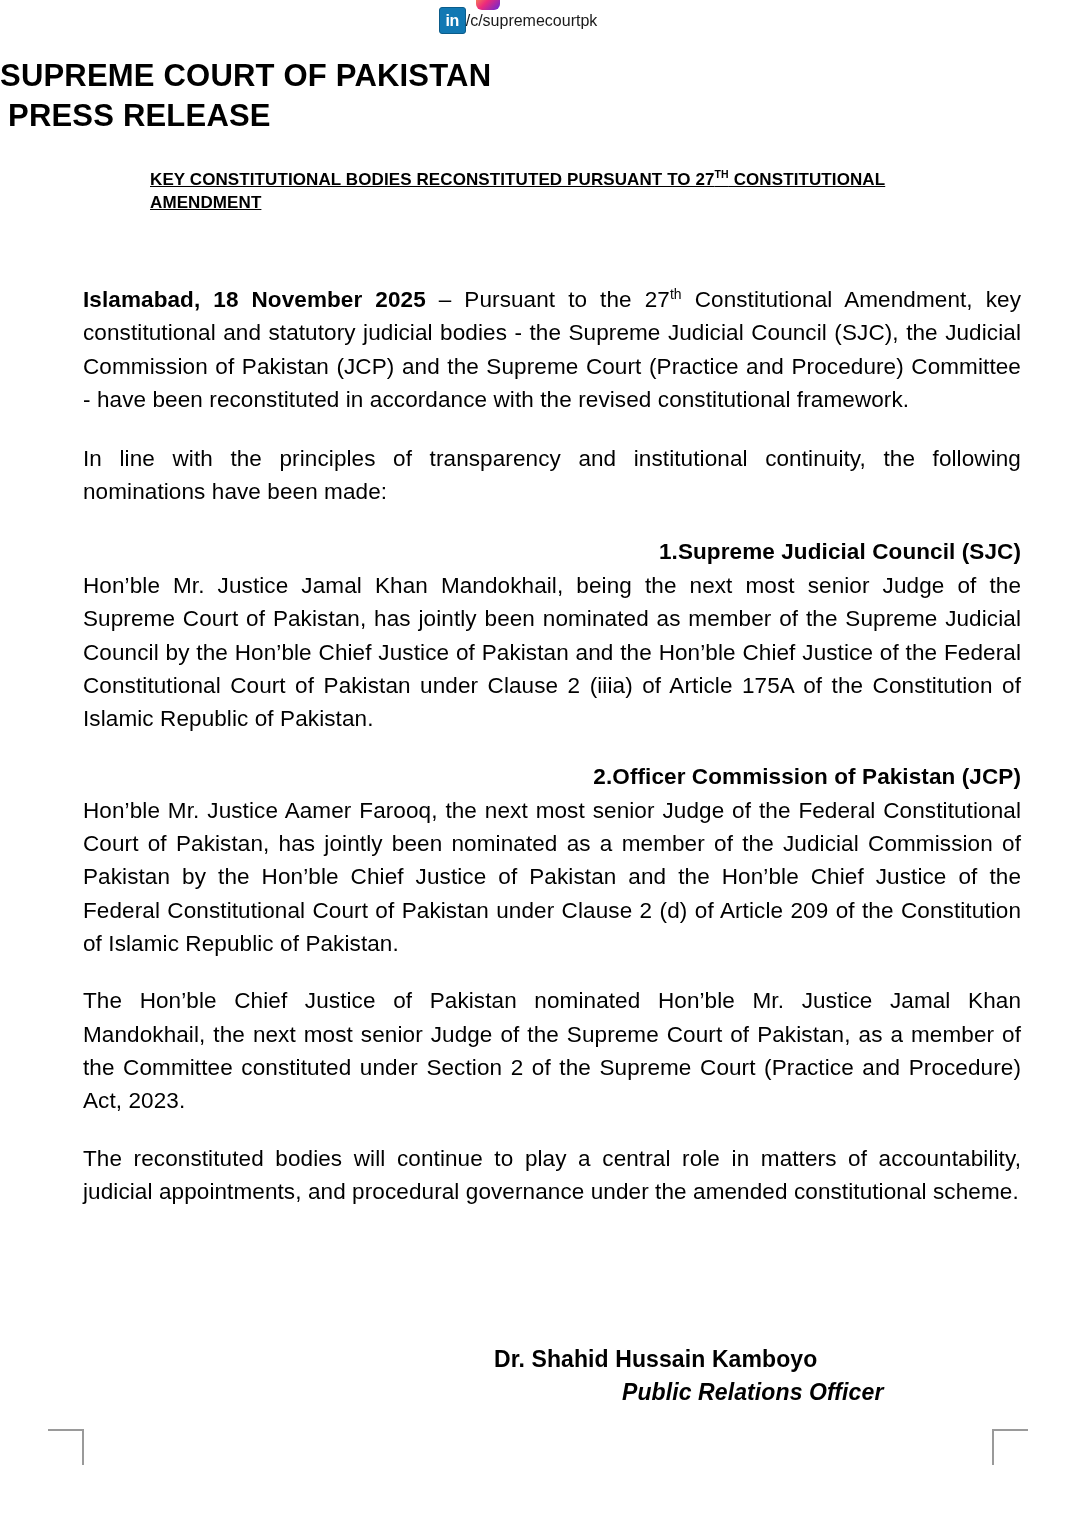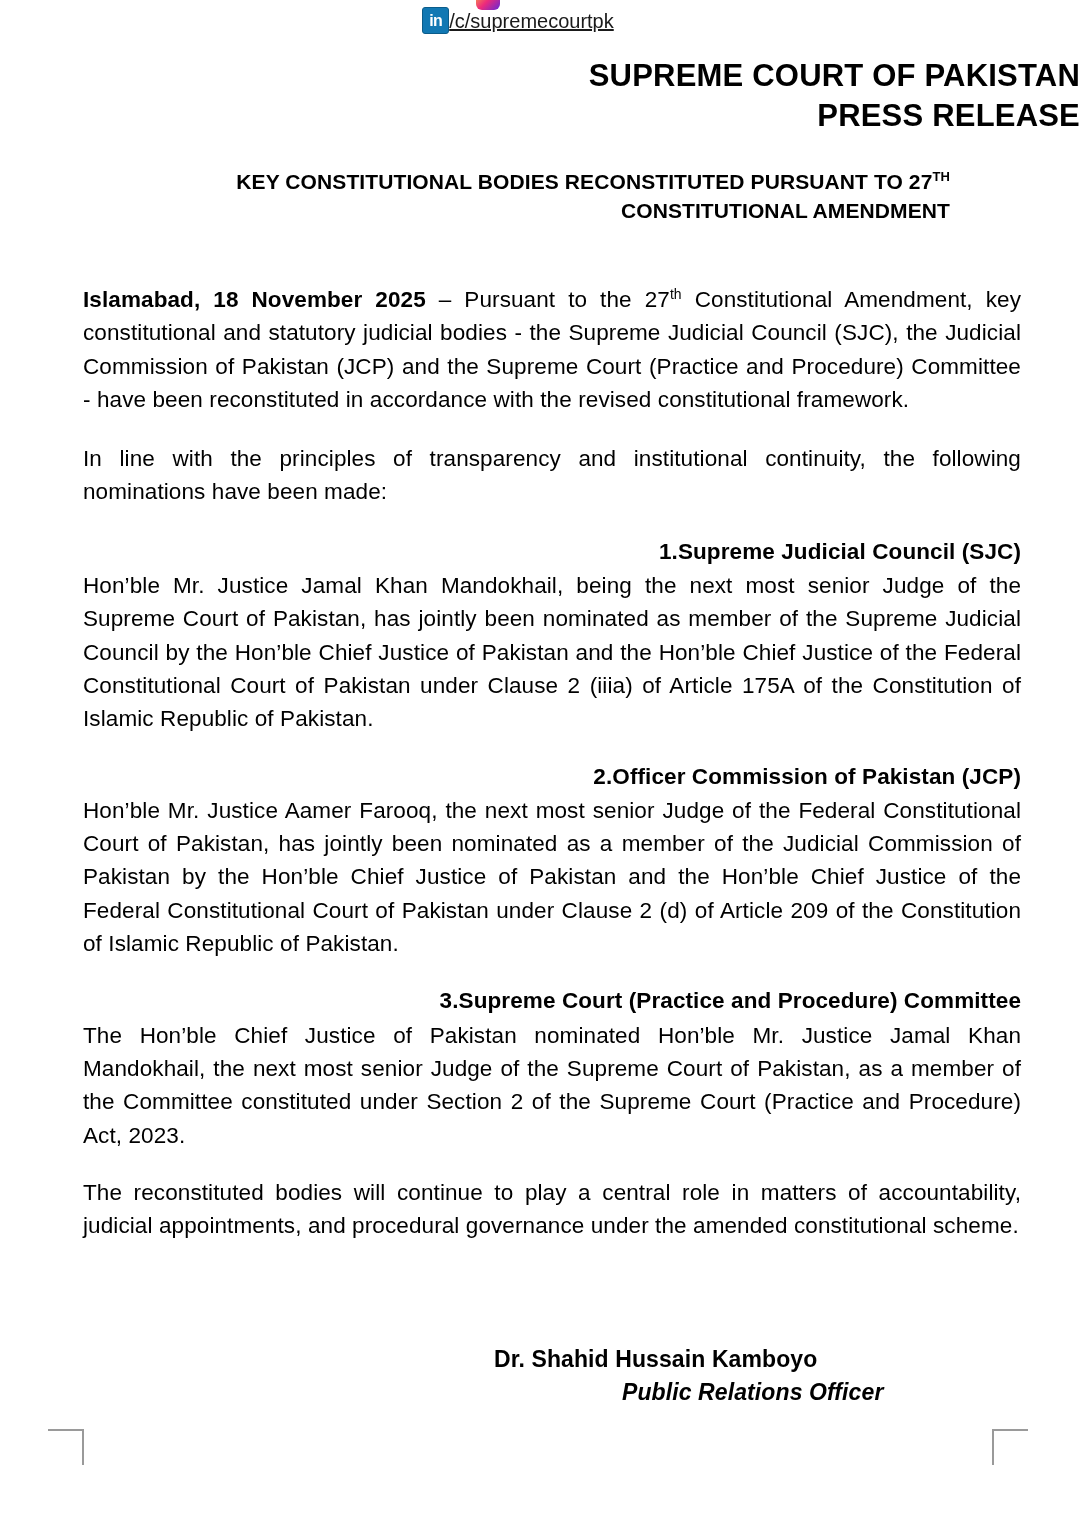--- a/index.html
+++ b/index.html
@@ -61,51 +61,51 @@
     align-items: center;
     justify-content: center;
     color: #ffffff;
     font-weight: bold;
     font-size: 16px;
     line-height: 1;
     letter-spacing: -0.5px;
     font-family: "Liberation Sans", sans-serif;
   }
   .social-handle {
-    font-size: 20px;
+    font-size: 16px;
     line-height: 1;
     color: #1a1a1a;
     font-family: "Liberation Sans", sans-serif;
-    text-decoration: underline;
   }
 
   
   .doc-title {
     position: absolute;
     top: 56px;
     left: 0;
     width: 1080px;
-    text-align: right;
+    text-align: left;
     font-size: 31px;
     font-weight: bold;
     line-height: 1.30;
     letter-spacing: 0.2px;
   }
-  .doc-title .line2 { display: block; }
+  .doc-title .line2 { display: block; margin-left: 8px; }
 
   .doc-subtitle {
     position: absolute;
     top: 168px;
     left: 150px;
     width: 800px;
-    text-align: right;
-    font-size: 21px;
+    text-align: left;
+    font-size: 17px;
     font-weight: bold;
     line-height: 1.36;
     letter-spacing: 0.1px;
+    text-decoration: underline;
   }
   .doc-subtitle sup {
     font-size: 0.62em;
     vertical-align: super;
     line-height: 0;
   }
 
   
   .body-wrap {
     position: absolute;
@@ -214,21 +214,20 @@
       <div class="sec-heading"><span class="num">1.</span><span>Supreme Judicial Council (SJC)</span></div>
       <p class="para">Hon’ble Mr. Justice Jamal Khan Mandokhail, being the next most senior Judge of the Supreme Court of Pakistan, has jointly been nominated as member of the Supreme Judicial Council by the Hon’ble Chief Justice of Pakistan and the Hon’ble Chief Justice of the Federal Constitutional Court of Pakistan under Clause 2 (iiia) of Article 175A of the Constitution of Islamic Republic of Pakistan.</p>
     </div>
 
     <div class="sec-block">
       <div class="sec-heading"><span class="num">2.</span><span>Officer Commission of Pakistan (JCP)</span></div>
       <p class="para">Hon’ble Mr. Justice Aamer Farooq, the next most senior Judge of the Federal Constitutional Court of Pakistan, has jointly been nominated as a member of the Judicial Commission of Pakistan by the Hon’ble Chief Justice of Pakistan and the Hon’ble Chief Justice of the Federal Constitutional Court of Pakistan under Clause 2 (d) of Article 209 of the Constitution of Islamic Republic of Pakistan.</p>
     </div>
 
     <div class="sec-block">
-      <div class="sec-heading"><span class="num">3.</span><span>Supreme Court (Practice and Procedure) Committee</span></div>
       <p class="para">The Hon’ble Chief Justice of Pakistan nominated Hon’ble Mr. Justice Jamal Khan Mandokhail, the next most senior Judge of the Supreme Court of Pakistan, as a member of the Committee constituted under Section 2 of the Supreme Court (Practice and Procedure) Act, 2023.</p>
     </div>
 
     <p class="para">The reconstituted bodies will continue to play a central role in matters of accountability, judicial appointments, and procedural governance under the amended constitutional scheme.</p>
 
   </div>
 
   <div class="signature">
     <span class="sig-name">Dr. Shahid Hussain Kamboyo</span>
     <span class="sig-role">Public Relations Officer</span>

